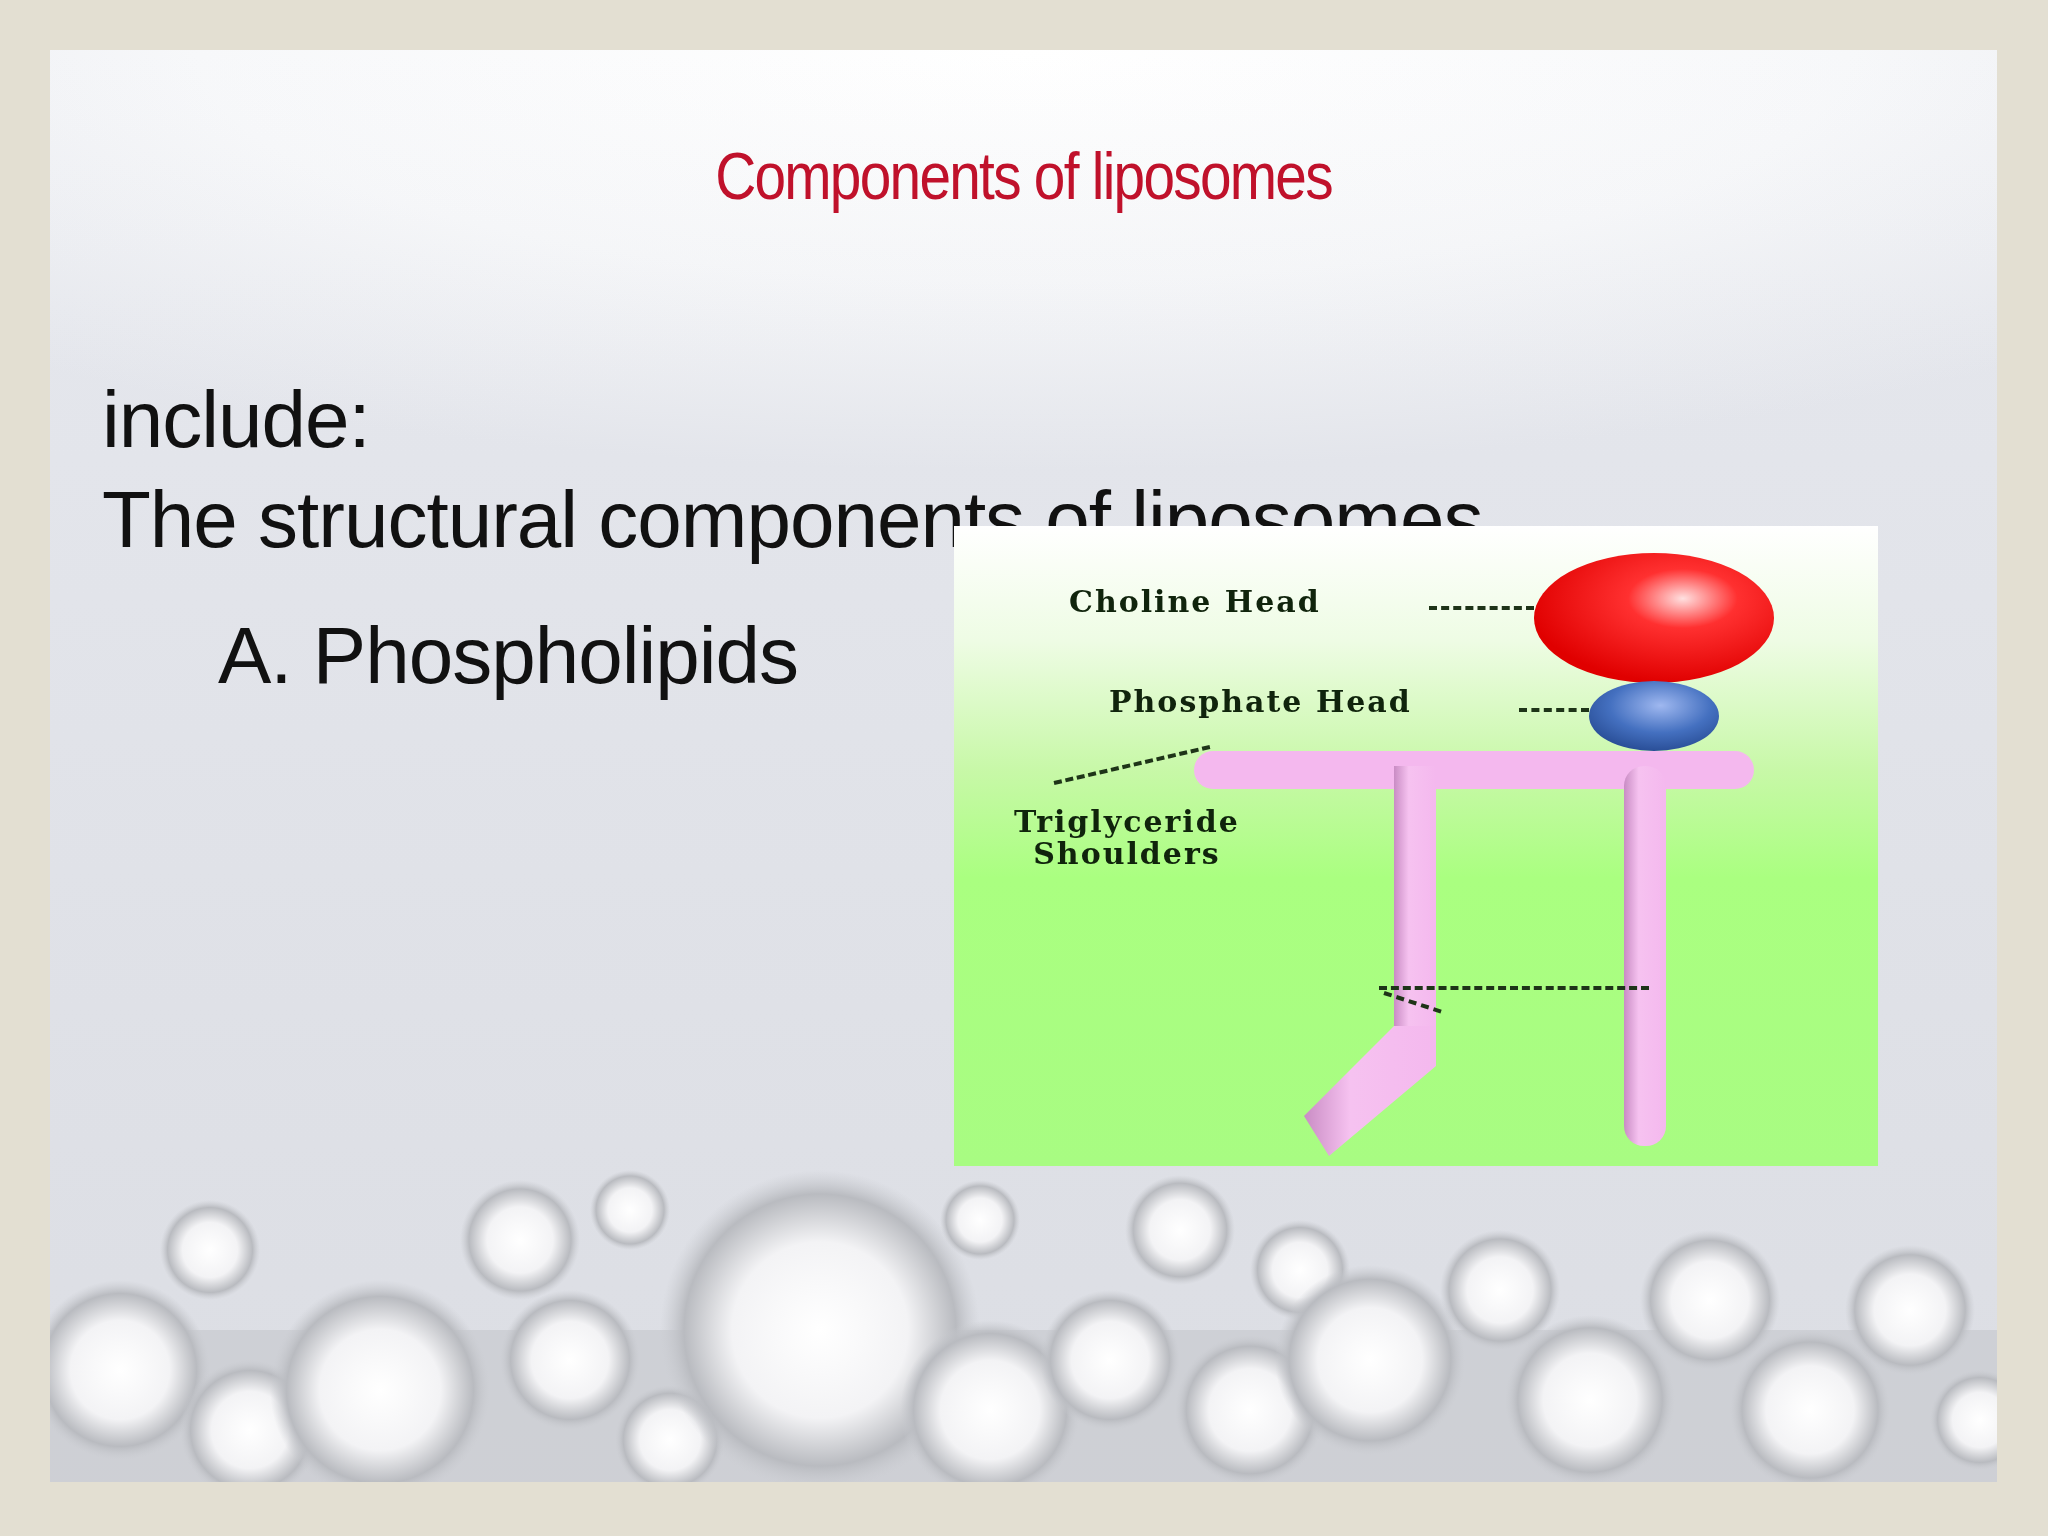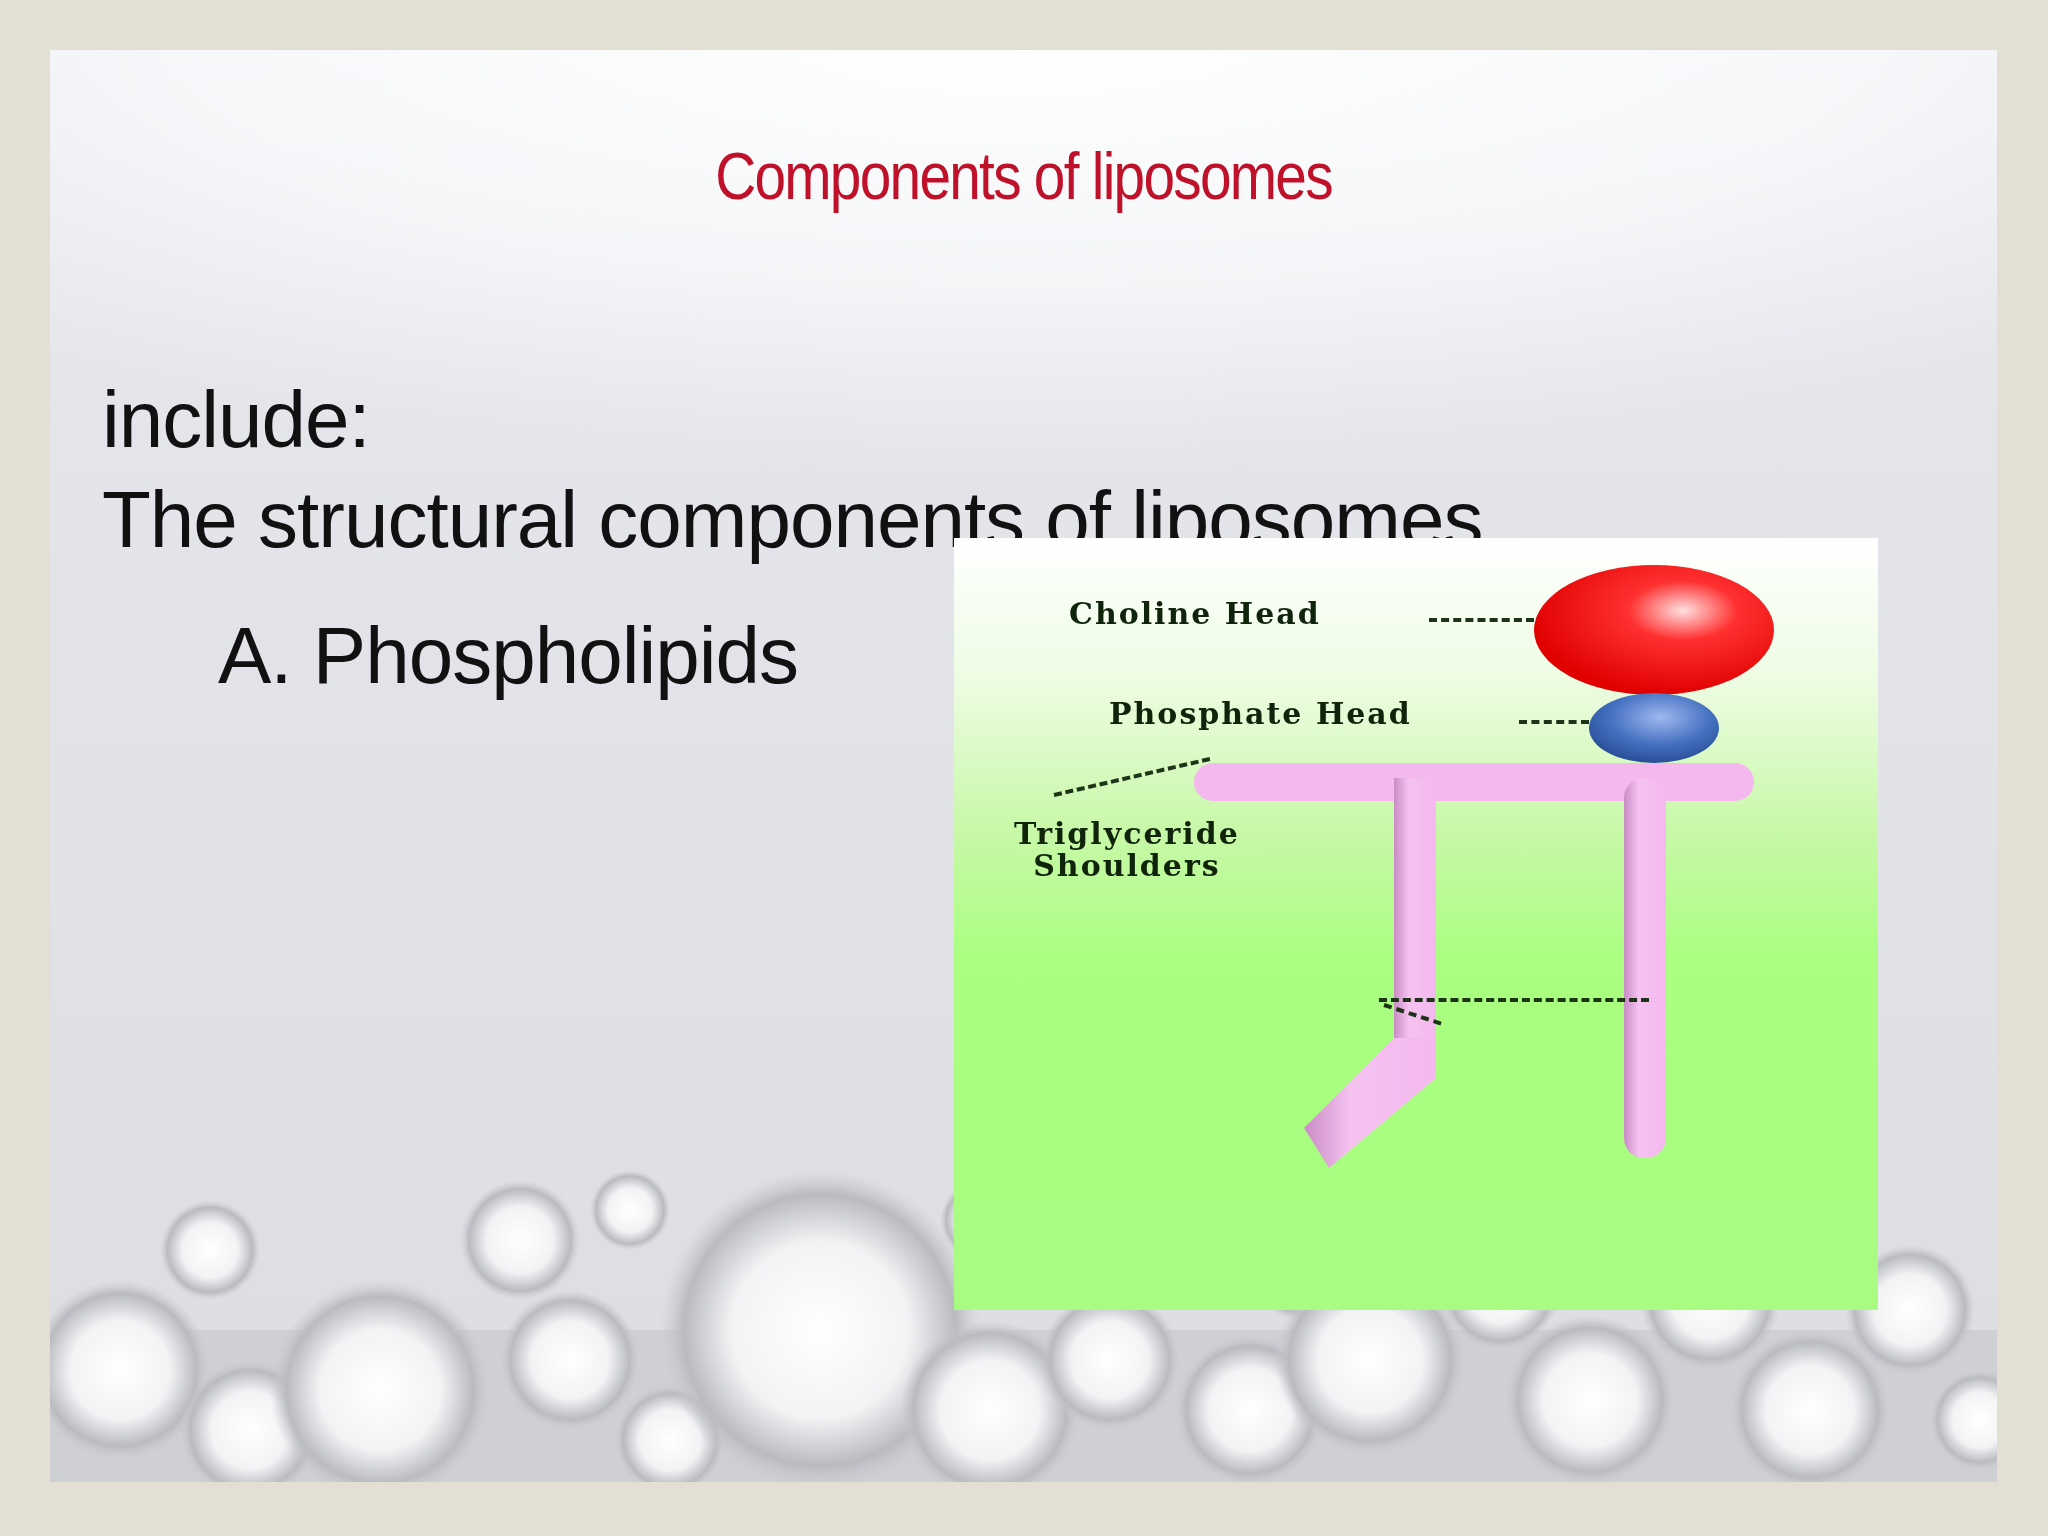--- a/index.html
+++ b/index.html
@@ -5,21 +5,21 @@
   html, body { margin:0; padding:0; }
   body { width:2048px; height:1536px; background:#e3dfd2; position:relative; overflow:hidden; font-family:"Liberation Sans", sans-serif; }
   .slide { position:absolute; left:50px; top:50px; width:1947px; height:1432px; overflow:hidden;
     background: radial-gradient(ellipse 1500px 420px at 50% 0%, #ffffff 0%, #f7f8fa 55%, #e6e8ee 100%), linear-gradient(#f5f6f8, #d4d6dc); }
   .slide-bg { position:absolute; inset:0; background: linear-gradient(180deg, rgba(255,255,255,0) 0%, rgba(200,202,208,0.35) 100%); }
   .title { position:absolute; left:0; right:0; top:88px; text-align:center; font-family:"Liberation Sans", sans-serif; font-size:66px; color:#c0112b; letter-spacing:-2px; transform:scaleX(0.86); }
   .body-text { position:absolute; left:52px; top:320px; font-size:80px; line-height:100px; color:#111; letter-spacing:-1px; }
   .list { position:absolute; left:168px; top:544px; font-size:80px; color:#111; letter-spacing:-1px; }
   .list div { height:124px; line-height:124px; }
   .bubbles { position:absolute; left:0; top:1080px; width:1947px; height:352px; }
-  .diagram { position:absolute; left:904px; top:488px; width:924px; height:772px;
+  .diagram { position:absolute; left:904px; top:476px; width:924px; height:640px;
     background: linear-gradient(180deg, #ffffff 0%, #eefce4 18%, #c8f8a8 38%, #aaff80 55%, #a8fc82 100%); }
   .lbl { position:absolute; font-family:"DejaVu Serif", serif; font-weight:bold; color:#10240c; font-size:30px; letter-spacing:2px; text-align:center; line-height:32px; }
   .dash { position:absolute; border-top:4px dashed #1e3418; height:0; }
 </style>
 </head>
 <body>
 
 <div class="slide">
   <div class="slide-bg"></div>
 

